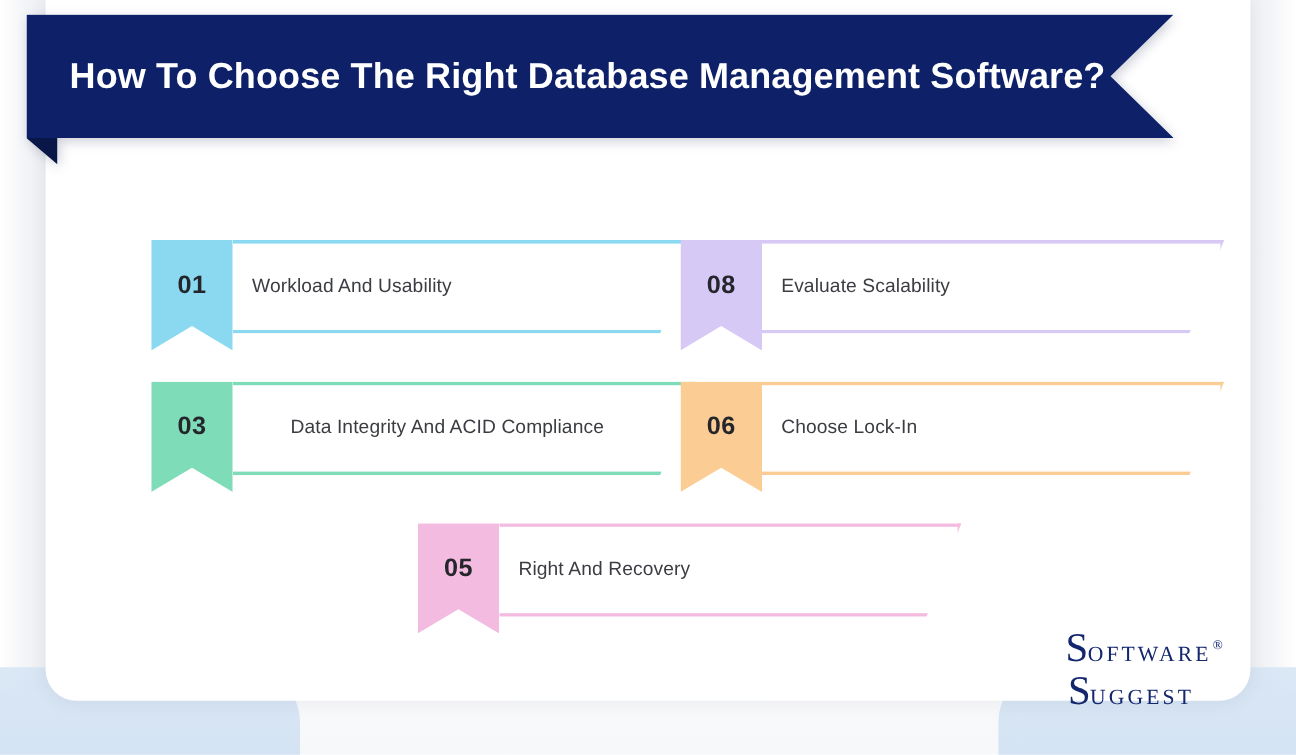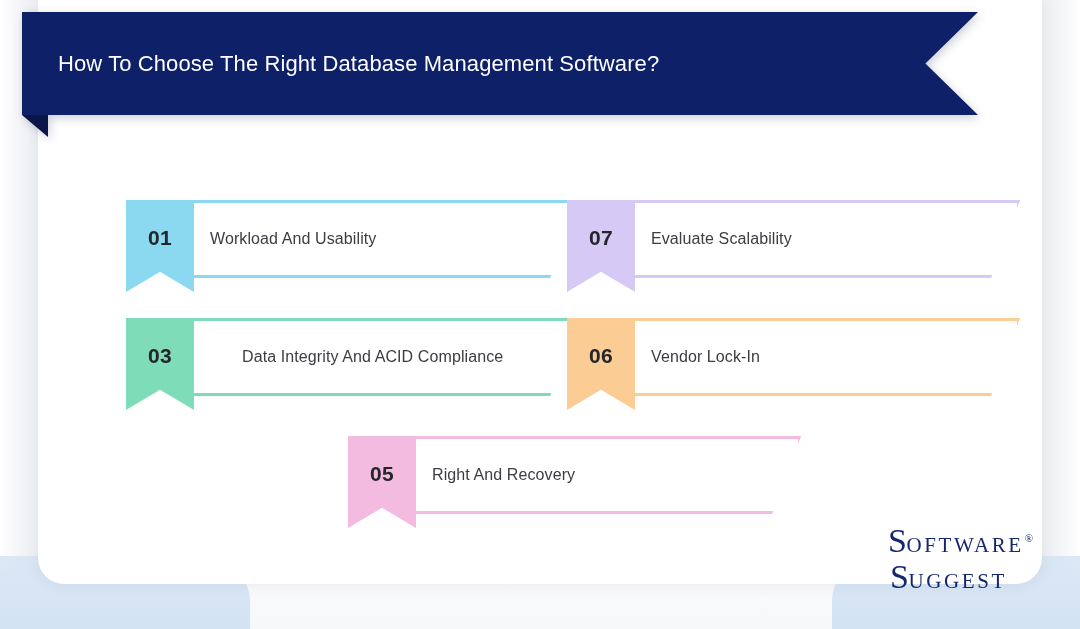--- a/index.html
+++ b/index.html
@@ -101,22 +101,22 @@
     clip-path: polygon(0 0, 100% 0, 100% 100%);
   }
   .banner-title {
     position: absolute;
     left: 36px;
     top: 0;
     height: 103px;
     display: flex;
     align-items: center;
     color: #ffffff;
-    font-size: 22px;
-    font-weight: normal;
+    font-size: 30px;
+    font-weight: bold;
     letter-spacing: 0.1px;
     white-space: nowrap;
   }
 
   
   .cards-area {
     position: absolute;
     left: 0;
     top: 17px;
     width: 1080px;
@@ -194,21 +194,21 @@
   }
   .logo-row-2 {
     margin-top: 2px;
     margin-left: 2px;
   }
   .logo-cap {
     font-size: 34px;
     letter-spacing: -0.5px;
   }
   .logo-rest {
-    font-size: 21px;
+    font-size: 18px;
     letter-spacing: 2.6px;
     font-variant: small-caps;
     text-transform: uppercase;
     margin-left: 0px;
   }
   .logo-reg {
     font-size: 11px;
     vertical-align: super;
     margin-left: 1px;
     position: relative;
@@ -238,21 +238,21 @@
         <div class="badge" style="background: rgb(139, 217, 240);">
           <span class="badge-num">01</span>
         </div>
         <div class="card-body" style="width: 385px; border-color: rgb(139, 217, 240);"></div>
         <div class="card-body-inner" style="width: 385px;">
           <span class="card-label">Workload And Usability</span>
         </div>
       </div>
       <div class="step-card" style="left: 567px; top: 183px; width: 453px;">
         <div class="badge" style="background: rgb(214, 201, 245);">
-          <span class="badge-num">07</span>
+          <span class="badge-num">08</span>
         </div>
         <div class="card-body" style="width: 385px; border-color: rgb(214, 201, 245);"></div>
         <div class="card-body-inner" style="width: 385px;">
           <span class="card-label">Evaluate Scalability</span>
         </div>
       </div>
       <div class="step-card" style="left: 126px; top: 301px; width: 453px;">
         <div class="badge" style="background: rgb(127, 220, 184);">
           <span class="badge-num">03</span>
         </div>
@@ -260,21 +260,21 @@
         <div class="card-body-inner" style="width: 385px; padding-left: 48px;">
           <span class="card-label">Data Integrity And ACID Compliance</span>
         </div>
       </div>
       <div class="step-card" style="left: 567px; top: 301px; width: 453px;">
         <div class="badge" style="background: rgb(251, 205, 148);">
           <span class="badge-num">06</span>
         </div>
         <div class="card-body" style="width: 385px; border-color: rgb(251, 205, 148);"></div>
         <div class="card-body-inner" style="width: 385px;">
-          <span class="card-label">Vendor Lock-In</span>
+          <span class="card-label">Choose Lock-In</span>
         </div>
       </div>
       <div class="step-card" style="left: 348px; top: 419px; width: 453px; padding-left: 32px;">
         <div class="badge" style="background: rgb(244, 187, 224);">
           <span class="badge-num">05</span>
         </div>
         <div class="card-body" style="width: 385px; border-color: rgb(244, 187, 224);"></div>
         <div class="card-body-inner" style="width: 385px;">
           <span class="card-label">Right And Recovery</span>
         </div>

